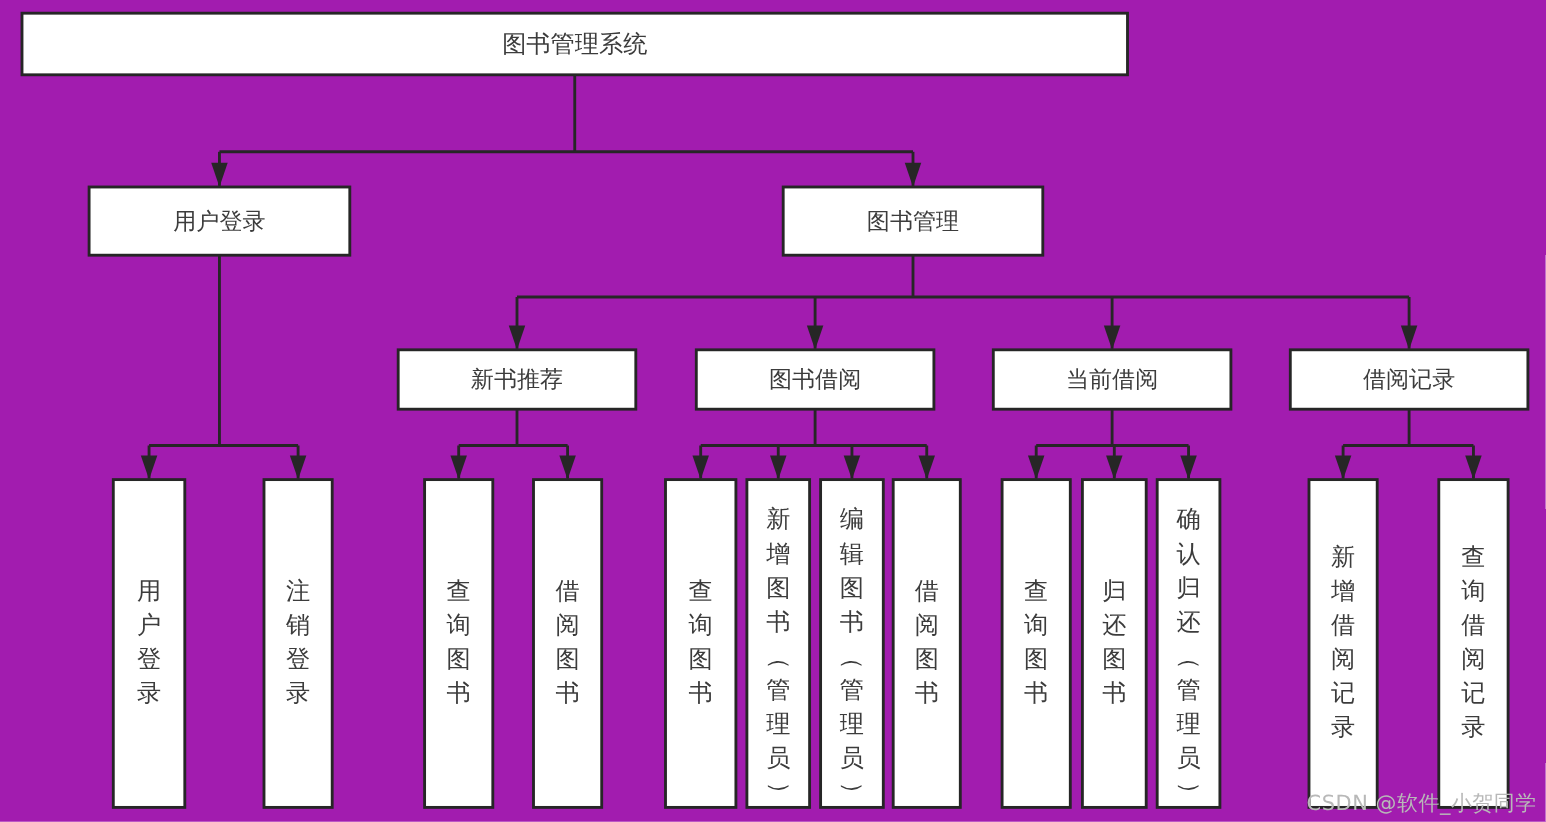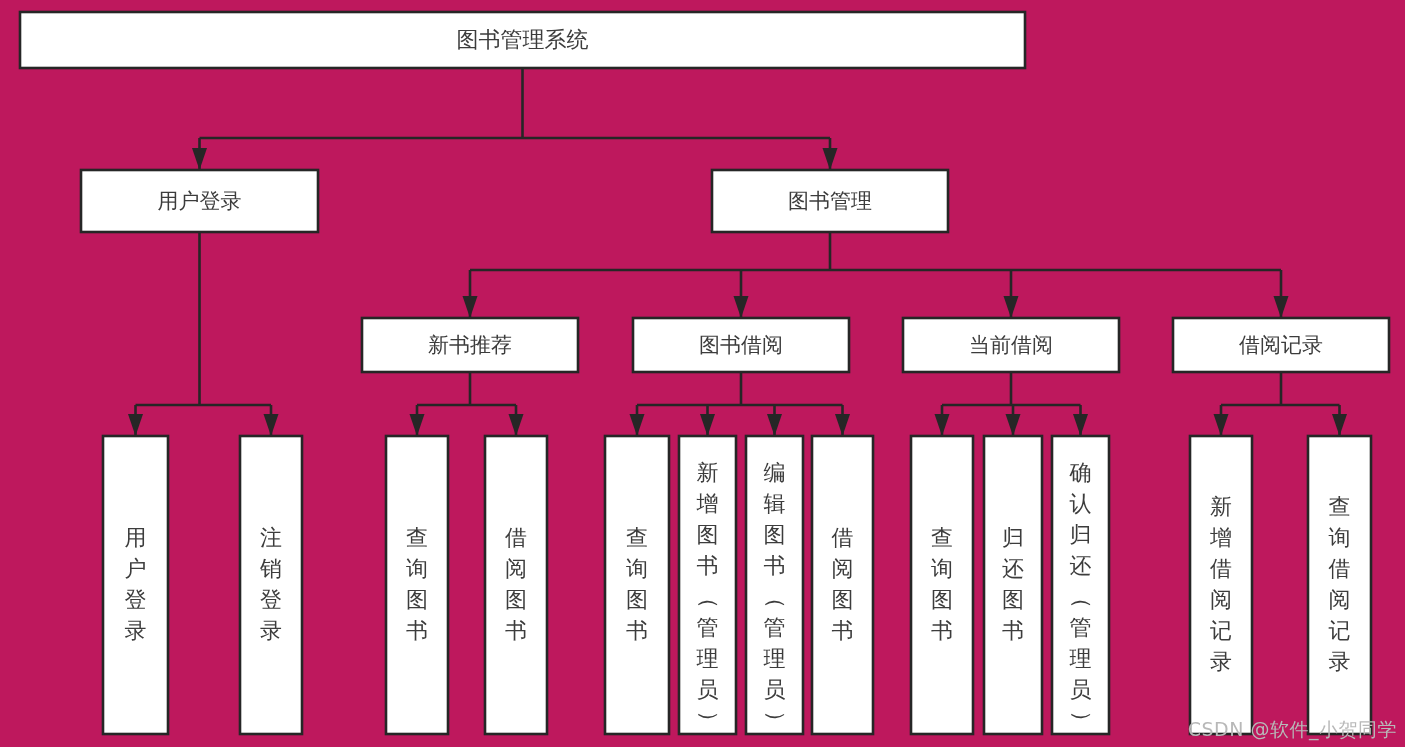--- a/index.html
+++ b/index.html
@@ -11,21 +11,21 @@
   body {
     width: 1405px;
     height: 747px;
     font-family: "DejaVu Sans", "Liberation Sans", sans-serif;
     overflow: hidden;
   }
   #diagram-root {
     position: relative;
     width: 1405px;
     height: 747px;
-    background: #be185d;
+    background: #a21caf;
     text-align: center;
   }
   svg.diagram-canvas {
     position: absolute;
     left: 0;
     top: 0;
     width: 1405px;
     height: 747px;
     display: block;
   }

